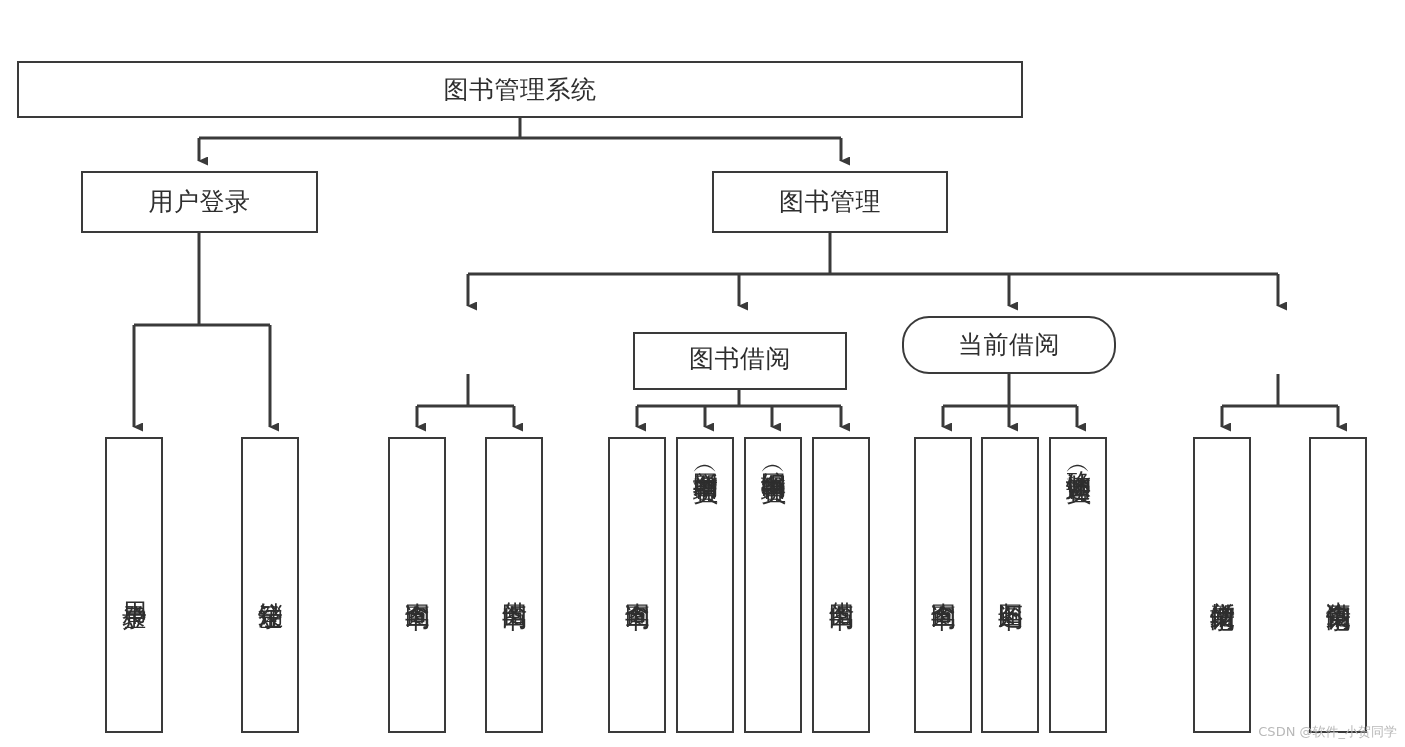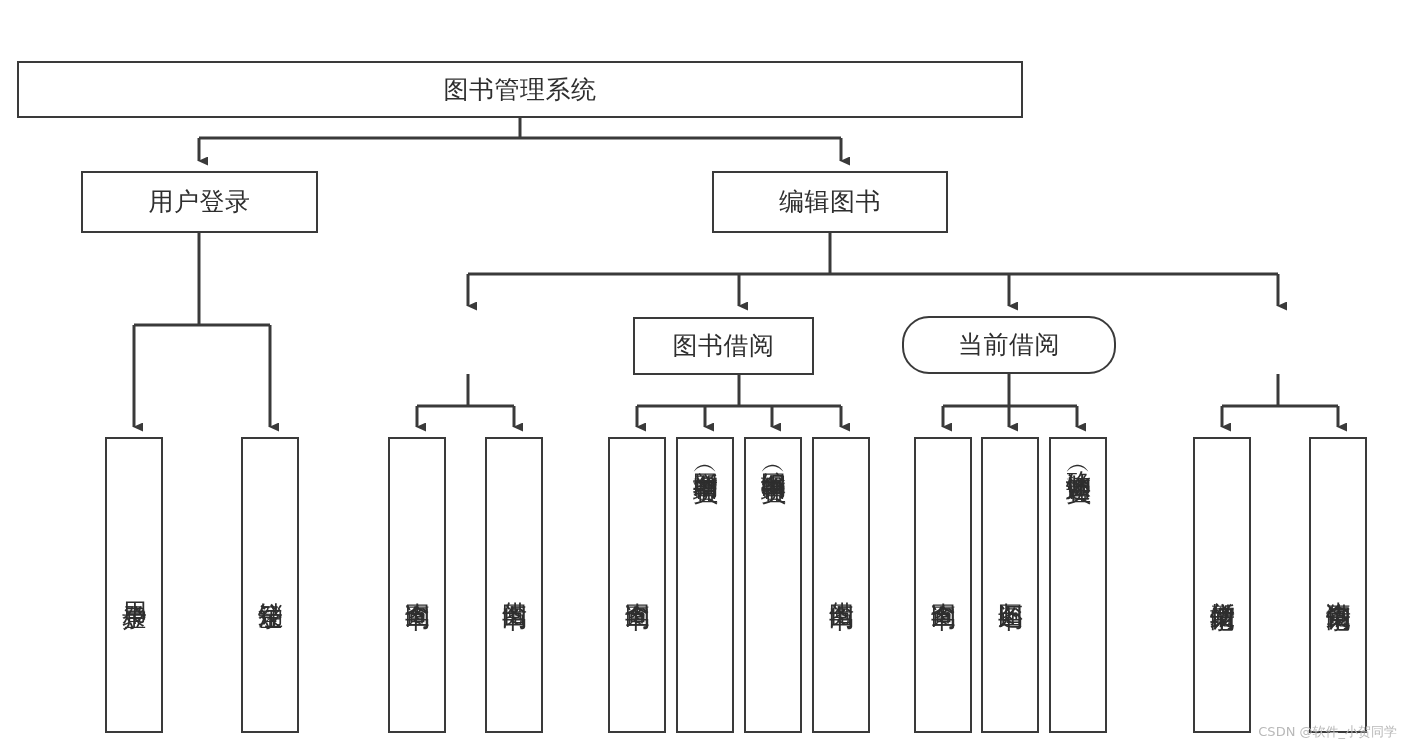--- a/index.html
+++ b/index.html
@@ -134,25 +134,25 @@
 
   <div class="node root horizontal" style="left:17px; top:13px; width:1006px; height:57px;margin-top:48px;">
     <span class="node-label">图书管理系统</span>
   </div>
 
   <div class="node horizontal" style="left:81px; top:171px; width:237px; height:62px;">
     <span class="node-label">用户登录</span>
   </div>
 
   <div class="node horizontal" style="left:712px; top:171px; width:236px; height:62px;">
-    <span class="node-label">编辑图书</span>
-  </div>
-
-
-  <div class="node horizontal" style="left:633px; top:317px; width:181px; height:58px;">
+    <span class="node-label">图书管理</span>
+  </div>
+
+
+  <div class="node horizontal" style="left:633px; top:332px; width:214px; height:58px;font-family:Liberation Mono, monospace;">
     <span class="node-label">图书借阅</span>
   </div>
 
   <div class="node horizontal" style="left:902px; top:316px; width:214px; height:58px;border-radius:27px;">
     <span class="node-label">当前借阅</span>
   </div>
 
 
   <div class="node vertical centered" style="left:105px; top:437px; width:58px; height:296px;">
     <span class="node-label">用户登录</span>

